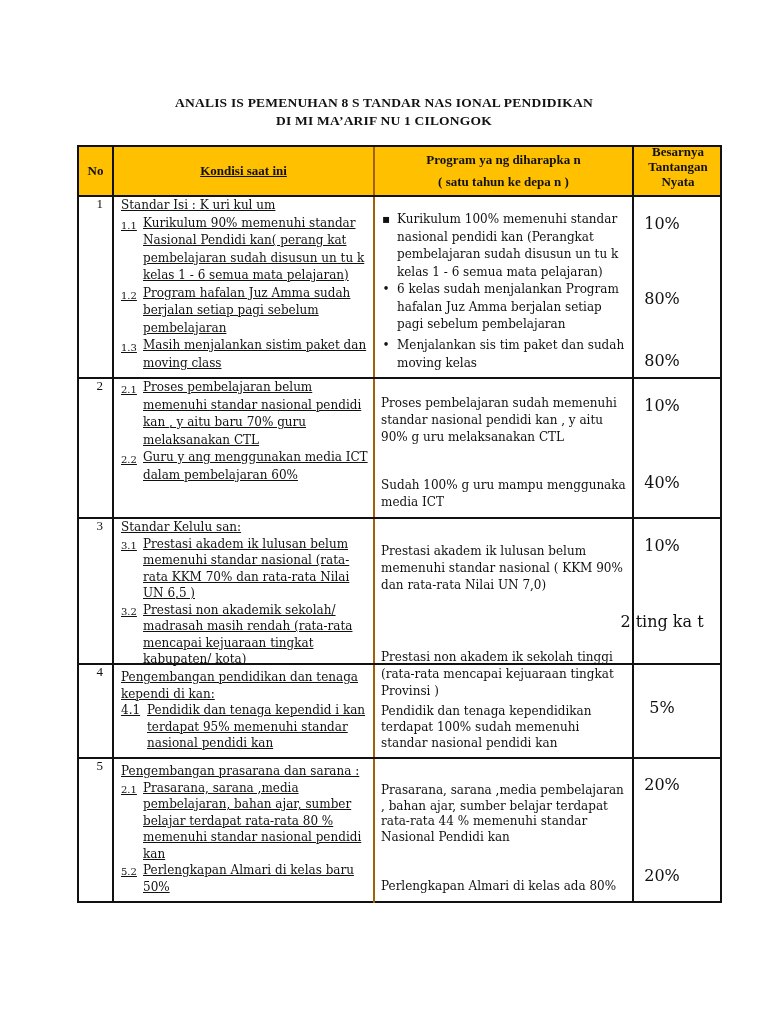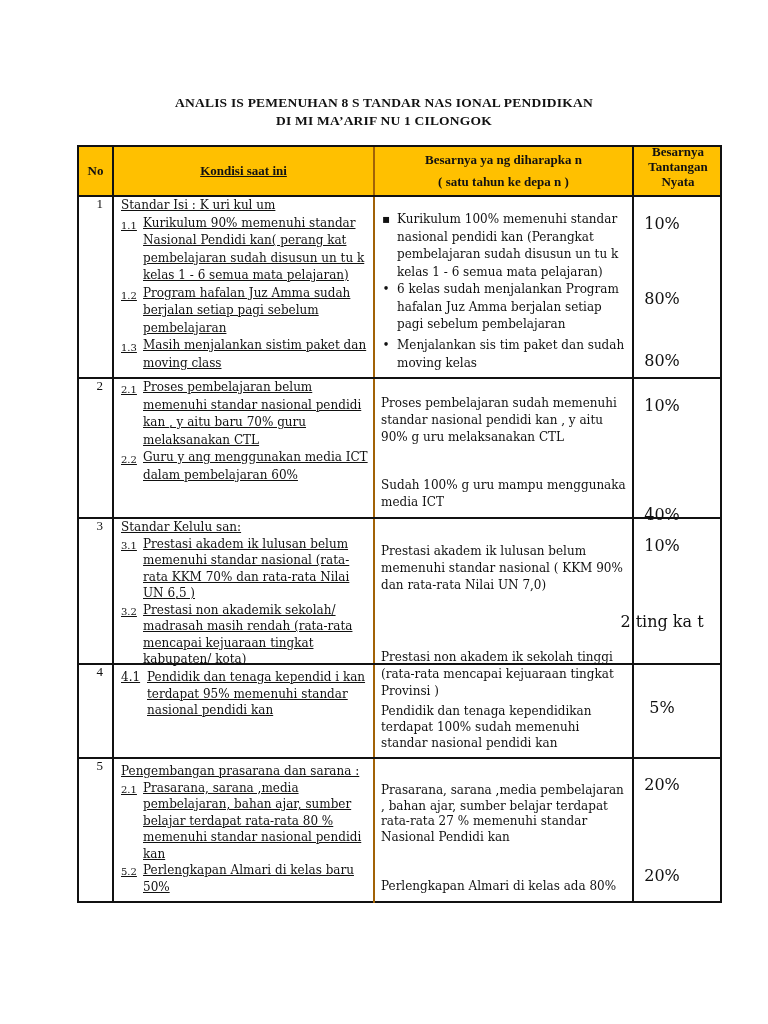--- a/index.html
+++ b/index.html
@@ -39,21 +39,21 @@
 
 <div class="title l1">ANALIS IS PEMENUHAN 8 S TANDAR NAS IONAL PENDIDIKAN</div>
 <div class="title l2">DI MI MA’ARIF NU 1 CILONGOK</div>
 
 <div class="tbl">
 
   <div class="row hdr">
     <div class="cell c-no">No</div>
     <div class="cell c-now">Kondisi saat  ini</div>
     <div class="cell c-exp">
-      <span>Besarnya ya ng  diharapka n</span>
+      <span>Program ya ng  diharapka n</span>
       <span>( satu tahun  ke  depa n )</span>
     </div>
     <div class="cell c-val">
       <span>Besarnya</span>
       <span>Tantangan</span>
       <span>Nyata</span>
     </div>
   </div>
 
   <div class="row" style="top:50px;height:182px;">
@@ -105,21 +105,21 @@
           <span class="inum">2.2</span>
           <span class="ibody">Guru y ang menggunakan media ICT dalam  pembelajaran 60%</span>
         </div>
     </div>
     <div class="cell c-exp">
       <div class="para" style="top:16px;">Proses pembelajaran sudah memenuhi standar nasional pendidi kan , y aitu 90% g uru melaksanakan  CTL</div>
       <div class="para" style="top:98px;">Sudah 100% g uru mampu menggunaka media  ICT</div>
     </div>
     <div class="cell c-val">
       <div class="val" style="top:17px;">10%</div>
-      <div class="val" style="top:94px;margin-top:32px;">40%</div>
+      <div class="val" style="top:94px;">40%</div>
     </div>
   </div>
 
   <div class="row" style="top:372px;height:146px;">
     <div class="cell c-no num">3</div>
     <div class="cell c-now txt" style="line-height:16.5px;">
       <span class="heading-line">Standar Kelulu san:</span>
       <div class="item">
           <span class="inum">3.1</span>
           <span class="ibody">Prestasi akadem ik lulusan belum memenuhi standar nasional (rata-rata KKM 70% dan rata-rata Nilai UN 6,5 )</span>
@@ -135,20 +135,21 @@
     </div>
     <div class="cell c-val">
       <div class="val" style="top:17px;">10%</div>
       <div class="val" style="top:93px;">2 ting ka t</div>
     </div>
   </div>
 
   <div class="row" style="top:518px;height:94px;">
     <div class="cell c-no num">4</div>
     <div class="cell c-now txt" style="line-height:16.5px;padding-top:4px;">
+      <span class="heading-line">Pengembangan pendidikan dan tenaga kependi di kan:</span>
       <div class="item">
           <span class="inum" style="font-size:12px;width:26px;flex:0 0 26px;padding-top:0;">4.1</span>
           <span class="ibody">Pendidik dan tenaga  kependid i kan terdapat 95% memenuhi standar nasional pendidi kan</span>
         </div>
     </div>
     <div class="cell c-exp">
       <div class="para" style="top:38px;line-height:16px;">Pendidik dan tenaga  kependidikan terdapat 100% sudah memenuhi standar nasional  pendidi kan</div>
     </div>
     <div class="cell c-val">
       <div class="val" style="top:33px;">5%</div>
@@ -162,21 +163,21 @@
       <div class="item">
           <span class="inum">2.1</span>
           <span class="ibody">Prasarana, sarana ,media pembelajaran, bahan ajar, sumber belajar terdapat rata-rata 80 % memenuhi standar nasional pendidi kan</span>
         </div>
       <div class="item">
           <span class="inum">5.2</span>
           <span class="ibody">Perlengkapan Almari di kelas  baru 50%</span>
         </div>
     </div>
     <div class="cell c-exp">
-      <div class="para" style="top:24px;line-height:15.5px;">Prasarana, sarana ,media pembelajaran ,  bahan ajar, sumber belajar terdapat rata-rata  27 % memenuhi  standar Nasional Pendidi kan</div>
+      <div class="para" style="top:24px;line-height:15.5px;">Prasarana, sarana ,media pembelajaran ,  bahan ajar, sumber belajar terdapat rata-rata  44 % memenuhi  standar Nasional Pendidi kan</div>
       <div class="para" style="top:119px;">Perlengkapan Almari di kelas ada 80%</div>
     </div>
     <div class="cell c-val">
       <div class="val" style="top:16px;">20%</div>
       <div class="val" style="top:107px;">20%</div>
     </div>
   </div>
 
 </div>
 

